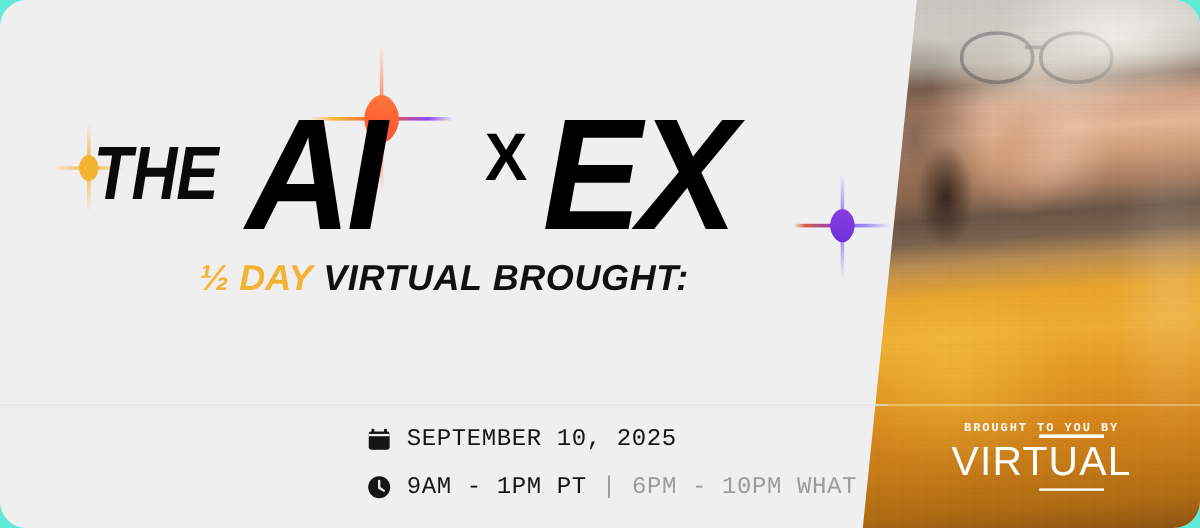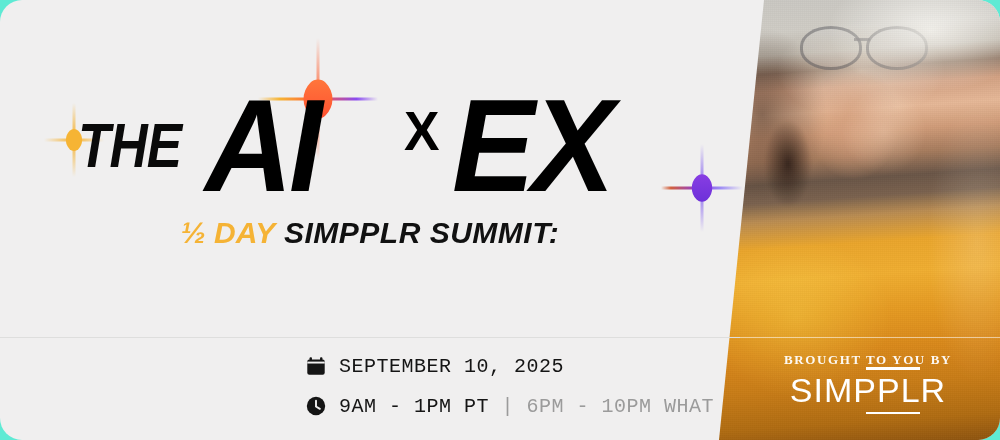--- a/index.html
+++ b/index.html
@@ -163,21 +163,21 @@
     font-family:"Liberation Mono","DejaVu Sans Mono",monospace;
     font-size:20px;letter-spacing:.5px;color:#151515;white-space:nowrap;
   }
   .meta-txt .muted{color:#9b9b9b;}
 
   
   .sponsor{
     position:absolute;right:22px;top:352px;width:220px;text-align:center;
   }
   .sponsor-kicker{
-    font-family:Liberation Serif, serif;font-size:13px;font-weight:700;
+    font-family:Liberation Mono, monospace;font-size:10px;font-weight:700;
     letter-spacing:1.6px;color:#ffffff;opacity:.95;
   }
   .sponsor-logo{
     position:relative;display:inline-block;margin-top:5px;
     font-family:"Liberation Sans",sans-serif;font-size:34px;font-weight:400;
     letter-spacing:1px;color:#ffffff;line-height:1;
   }
   .sponsor-logo .bar{
     position:absolute;height:2.5px;background:#fff;left:49%;width:54px;
   }
@@ -229,21 +229,21 @@
         <div class="word-the">THE</div>
         <div class="word-ai">AI</div>
         <div class="word-x">X</div>
         <div class="word-ex">EX</div>
       </div>
     </div>
 
     <div class="sub">
       <div class="sub-l1">
         <span class="half">½ DAY</span>
-        <span>SIMPPLR SUMMIT:</span>
+        <span>VIRTUAL BROUGHT:</span>
       </div>
     </div>
 
 
     <div class="meta">
       <div class="meta-row">
         <svg class="meta-ico" viewBox="0 0 24 24">
           <rect x="5" y="2.5" width="2.6" height="4" rx="1" fill="#151515"></rect>
           <rect x="16.4" y="2.5" width="2.6" height="4" rx="1" fill="#151515"></rect>
           <rect x="2.5" y="5" width="19" height="16.5" rx="2.2" fill="#151515"></rect>
@@ -261,19 +261,19 @@
           <span class="muted">|</span>
           <span class="muted">6PM - 10PM WHAT</span>
         </div>
       </div>
     </div>
 
     <div class="sponsor">
       <div class="sponsor-kicker">BROUGHT TO YOU BY</div>
       <div class="sponsor-logo">
         <span class="bar top"></span>
-        <span>SIMPPLR</span>
+        <span>VIRTUAL</span>
         <span class="bar bot"></span>
       </div>
     </div>
 
   </div>
 </div>
 
 </body></html>

